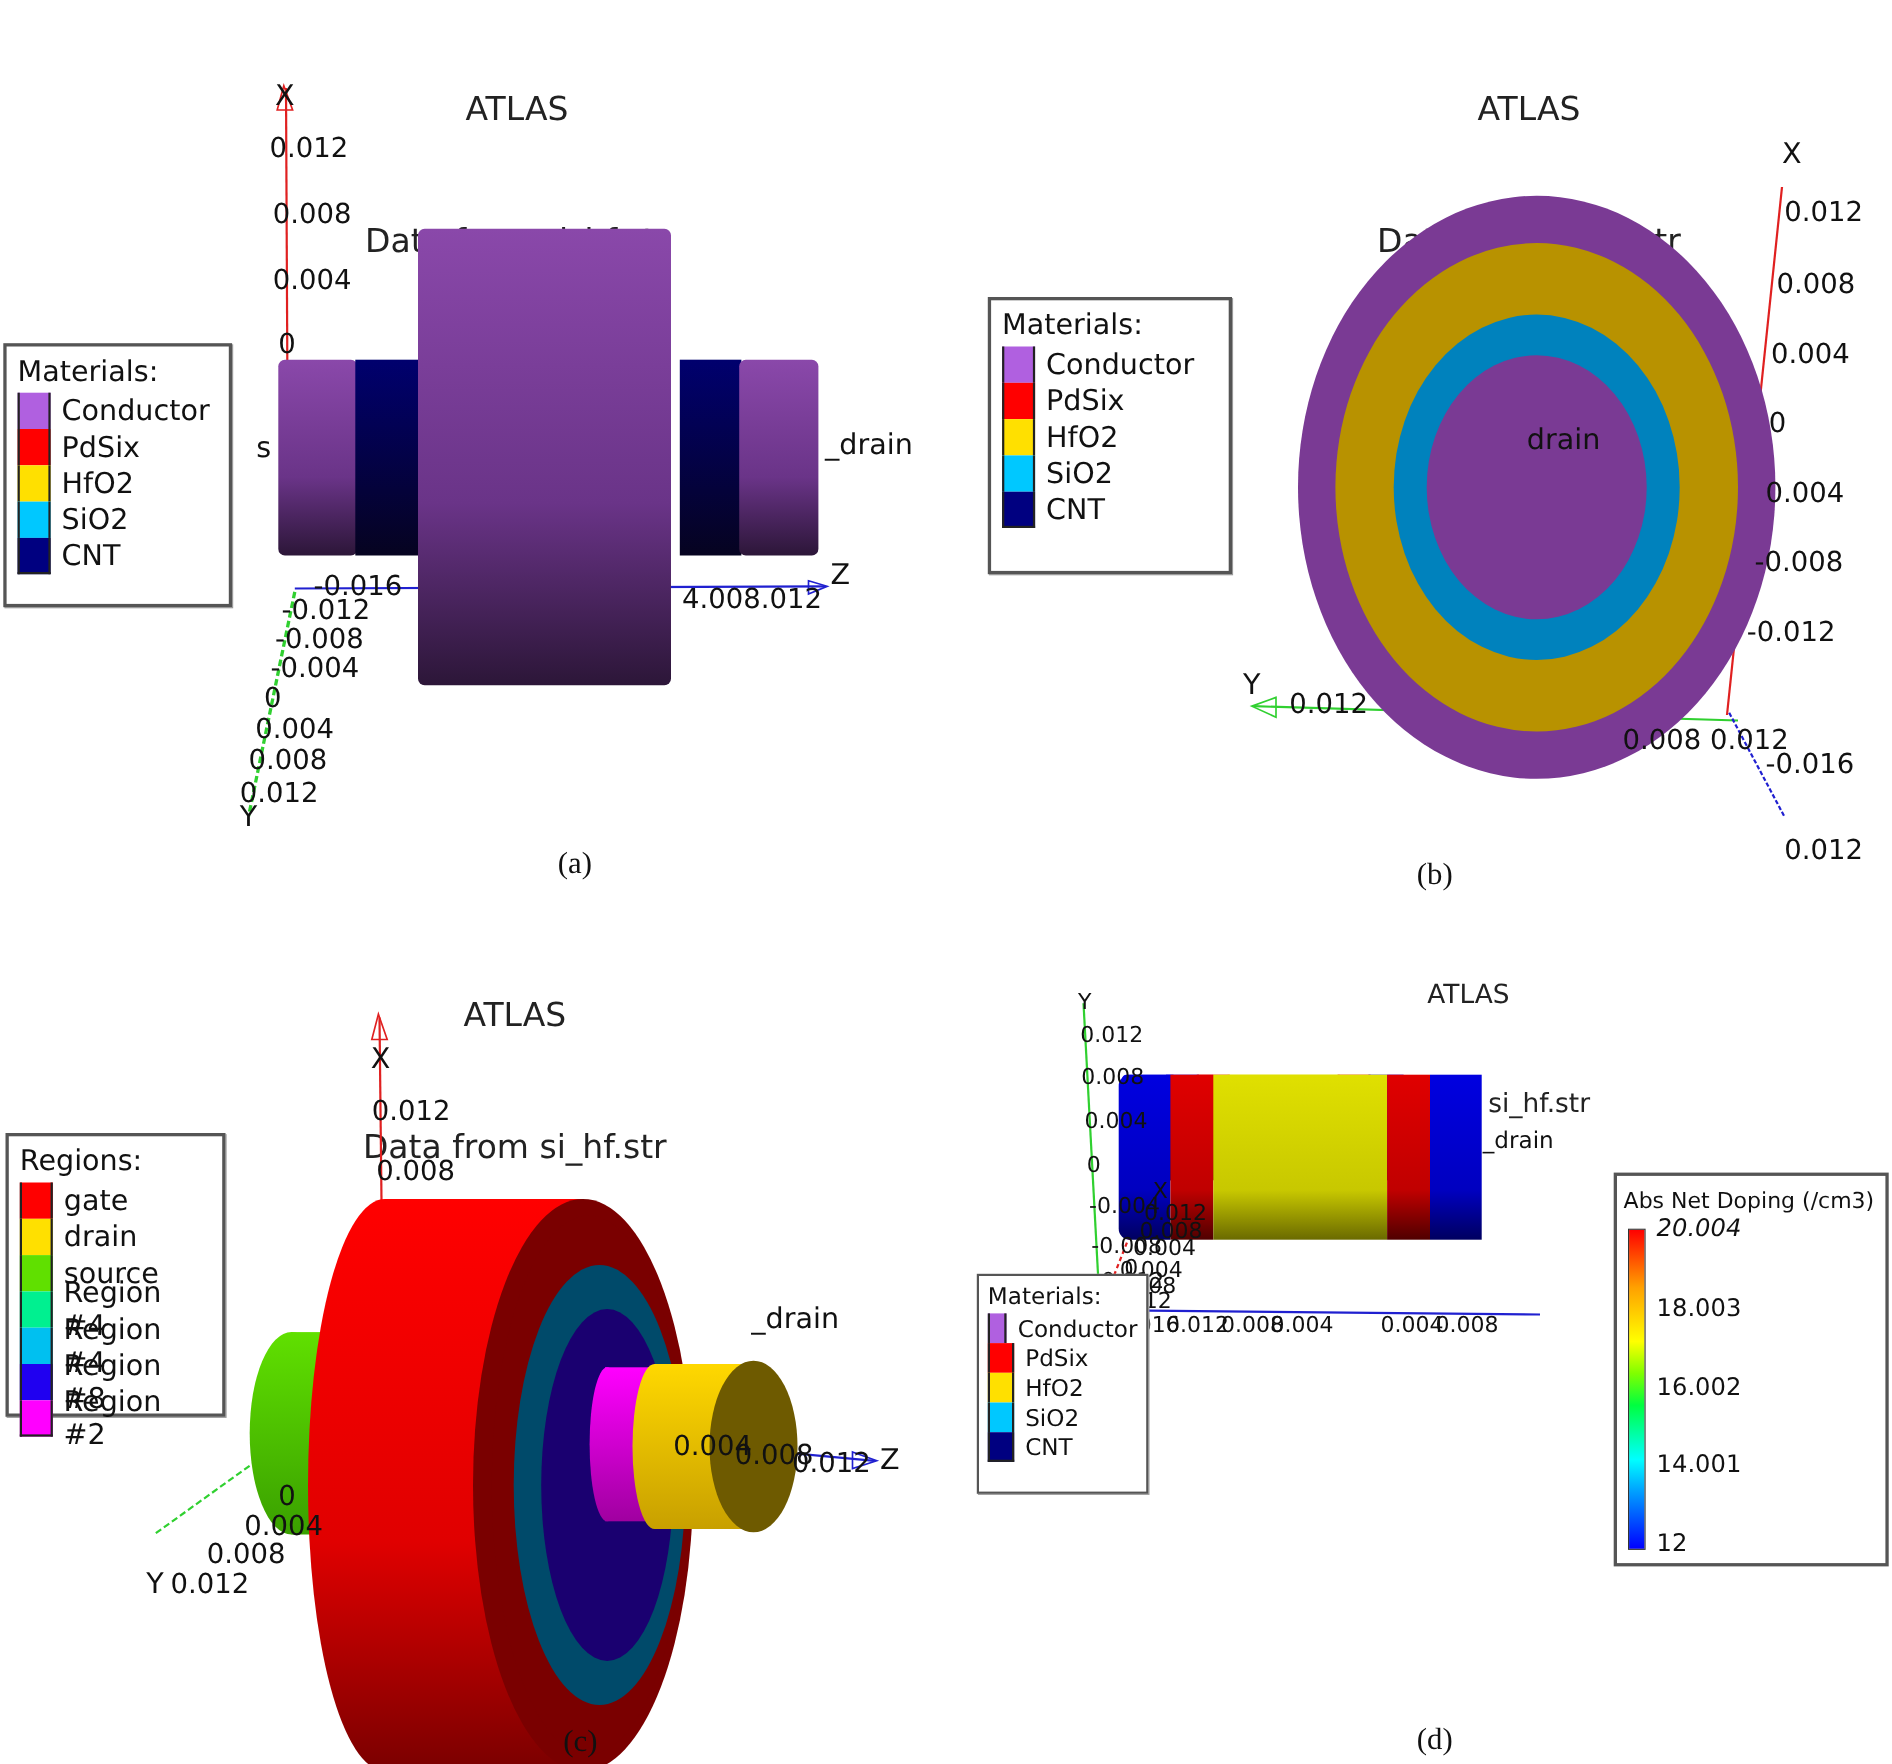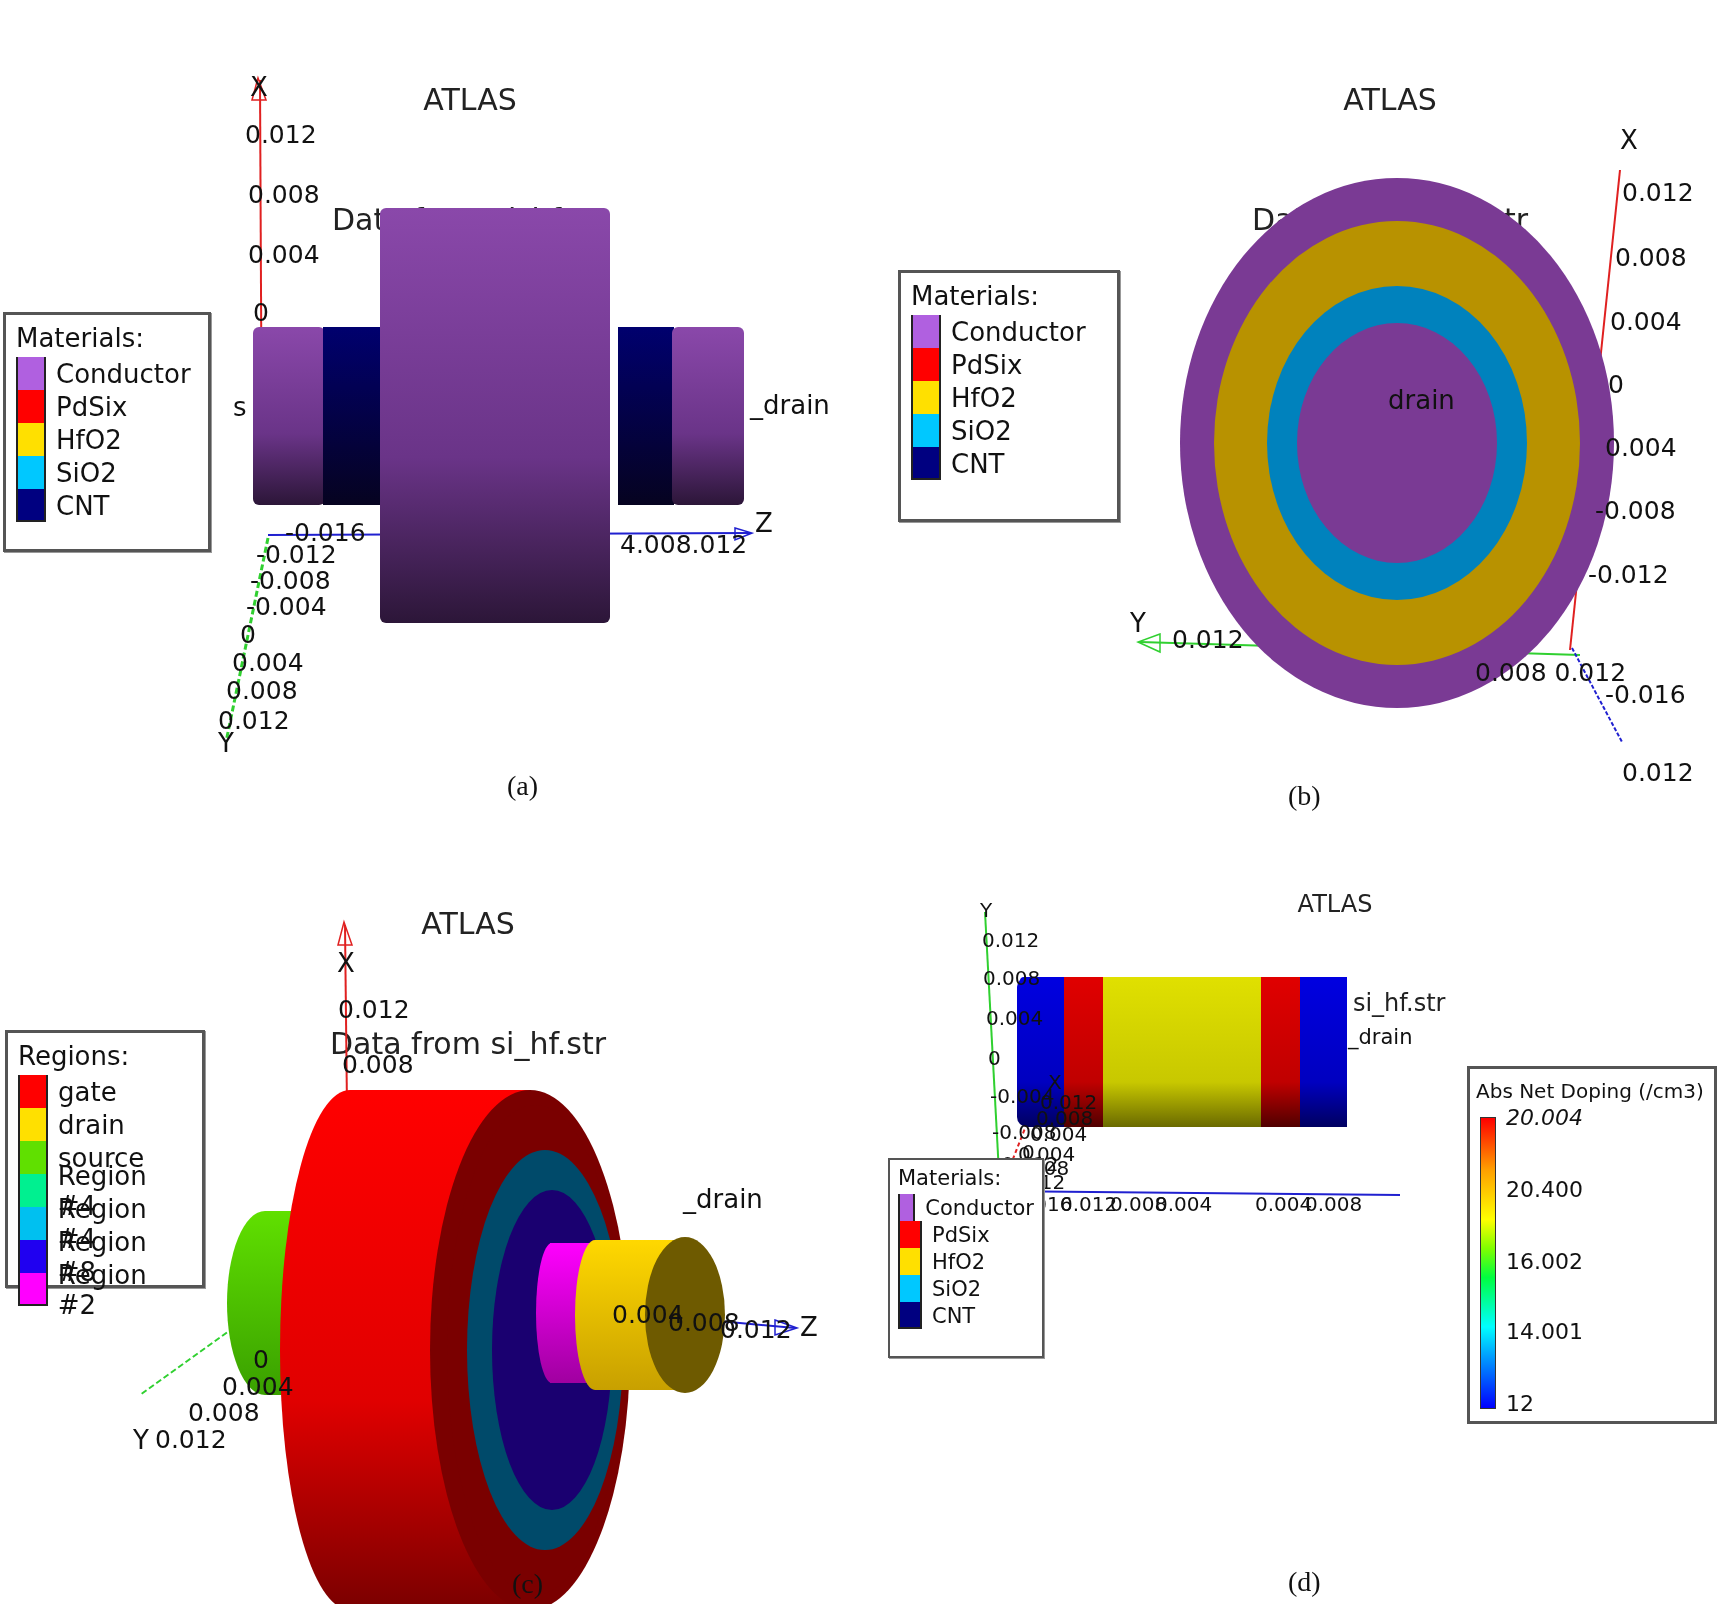--- a/index.html
+++ b/index.html
@@ -383,20 +383,20 @@
     <div class="lg-row">
         <div class="sw" style="background:#000080;border-bottom:2px solid #222"></div>
         <span class="lg-label">CNT</span>
       </div>
   </div>
 
   <div class="colorbar-box" style="left:607px;top:266px;width:250px;height:358px;">
     <div class="cb-title" style="left:6px;top:10px;">Abs Net Doping (/cm3)</div>
     <div class="cb-grad" style="left:10px;top:48px;height:290px;"></div>
     <div class="cb-tick" style="left:36px;top:36px;font-style:italic;">20.004</div>
-    <div class="cb-tick" style="left:36px;top:108px;">20.400</div>
+    <div class="cb-tick" style="left:36px;top:108px;">18.003</div>
     <div class="cb-tick" style="left:36px;top:180px;">16.002</div>
     <div class="cb-tick" style="left:36px;top:250px;">14.001</div>
     <div class="cb-tick" style="left:36px;top:322px;">12</div>
   </div>
 
   <div class="caption" style="left:428px;top:766px;">(d)</div>
 </div>
 
 </body></html>

